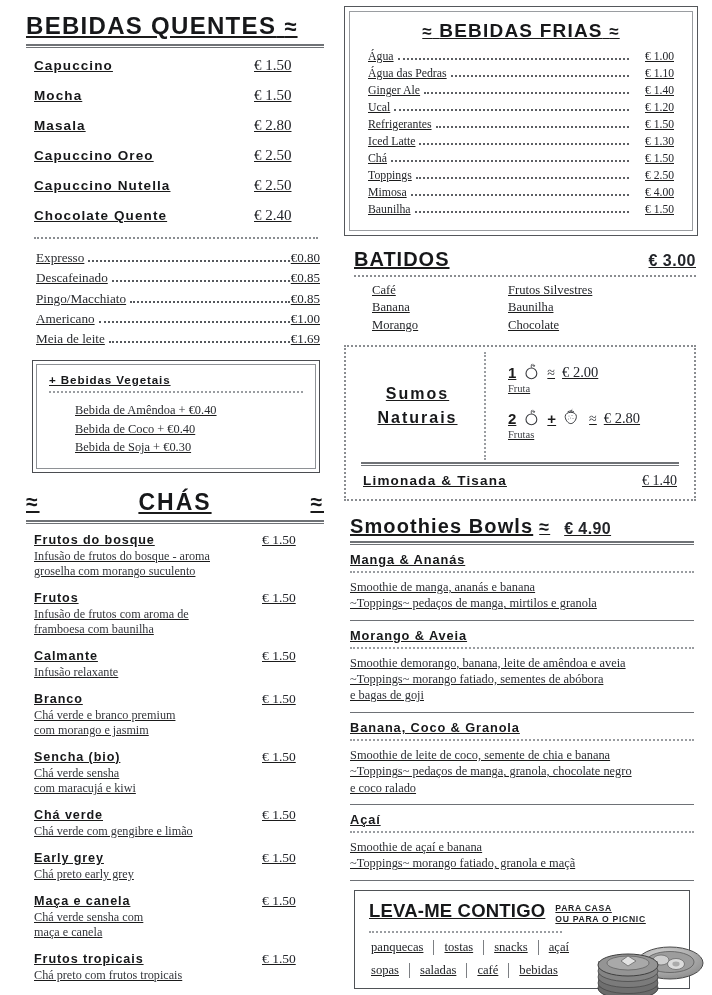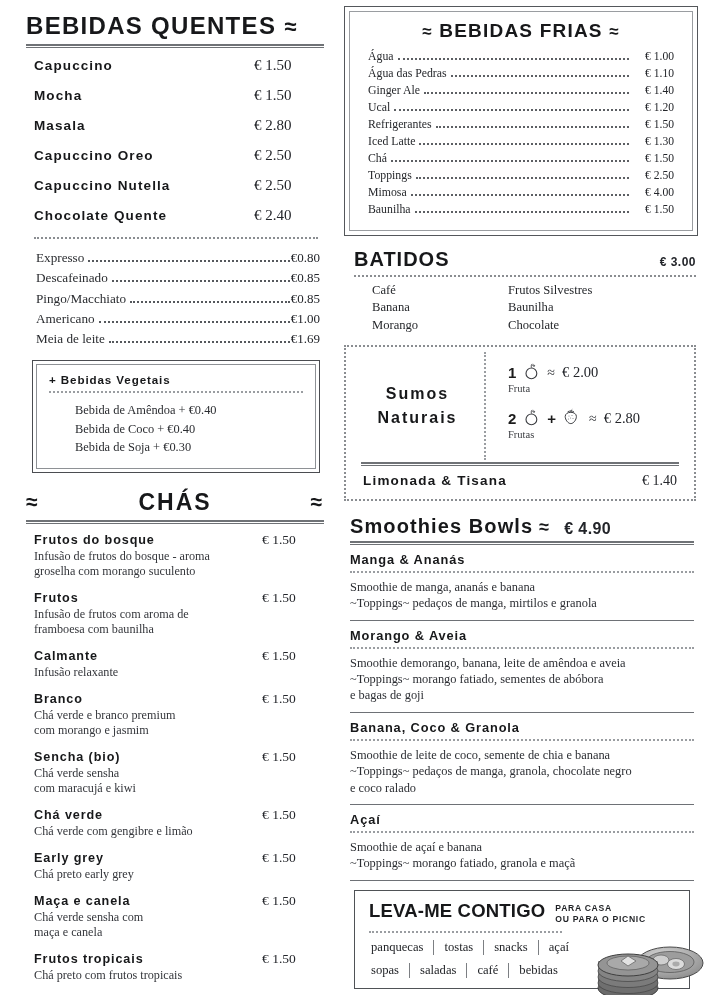--- a/index.html
+++ b/index.html
@@ -3,21 +3,21 @@
 <meta charset="utf-8">
 <style>
   * { box-sizing: border-box; margin: 0; padding: 0; }
   html, body {
     width: 712px; height: 995px;
     background: #ffffff;
     font-family: "Liberation Serif", serif;
     color: #1b1b1b;
     overflow: hidden;
   }
-  .page { position: relative; width: 712px; height: 995px; display: flex; }
+  .page { position: relative; width: 712px; height: 995px; display: flex; text-decoration: underline; }
 
   
   .sc {                       
     font-family: "Liberation Sans", sans-serif;
     font-weight: bold;
     letter-spacing: .9px;
     color: #17181a;
   }
 
   .price { font-family: "Liberation Serif", serif; color: #23252a; white-space: nowrap; }
@@ -97,21 +97,21 @@
   }
   .friarow .nm { white-space: nowrap; }
   .friarow .lead { flex: 1; border-bottom: 2px dotted #5c5f63; margin: 0 3px 4px 4px; height: 1px; }
   .friarow .price { font-size: 11.6px; min-width: 42px; text-align: right; }
 
   .batidos { margin: 12px 2px 0 10px; }
   .batidos-head {
     display: flex; align-items: baseline; justify-content: space-between;
   }
   .batidos-head .ttl { font-size: 20px; letter-spacing: 1px; }
-  .batidos-head .price { font-size: 12px; font-family:"Liberation Sans",sans-serif; font-weight:bold; letter-spacing:.5px;}
+  .batidos-head .price { font-size: 16px; font-family:"Liberation Sans",sans-serif; font-weight:bold; letter-spacing:.5px;}
   .batidos-dot { border-top: 2px dotted #8a8d91; margin: 4px 0 5px; }
   .batidos-cols { display: flex; padding-left: 18px; }
   .batidos-cols ul { list-style: none; }
   .batidos-cols li { font-size: 12.6px; color: #26282c; line-height: 1.38; }
   .batidos-cols .c1 { width: 136px; }
 
   .sumos-outer {
     margin: 11px 2px 0 0; border: 2px dotted #8a8d91; padding: 5px;
   }
   .sumos-inner { border: 0; }

